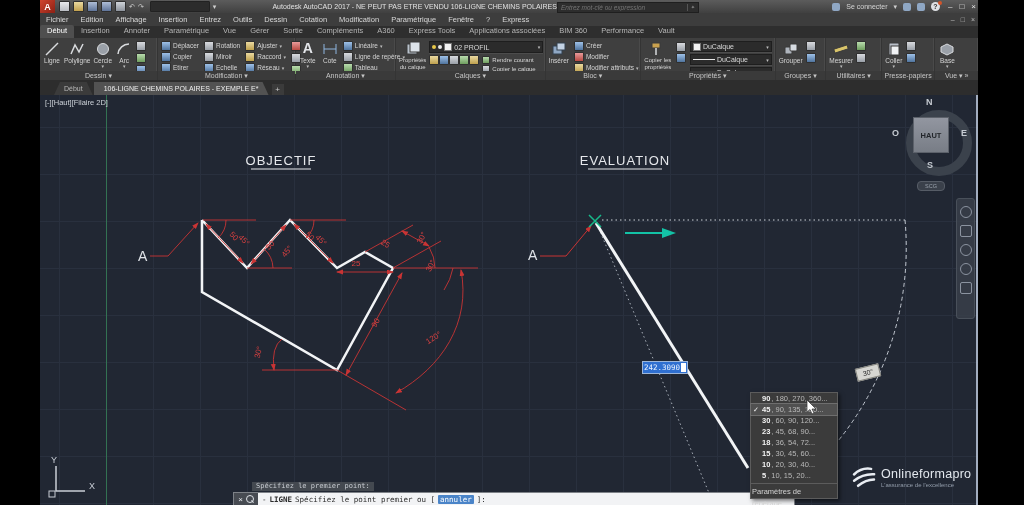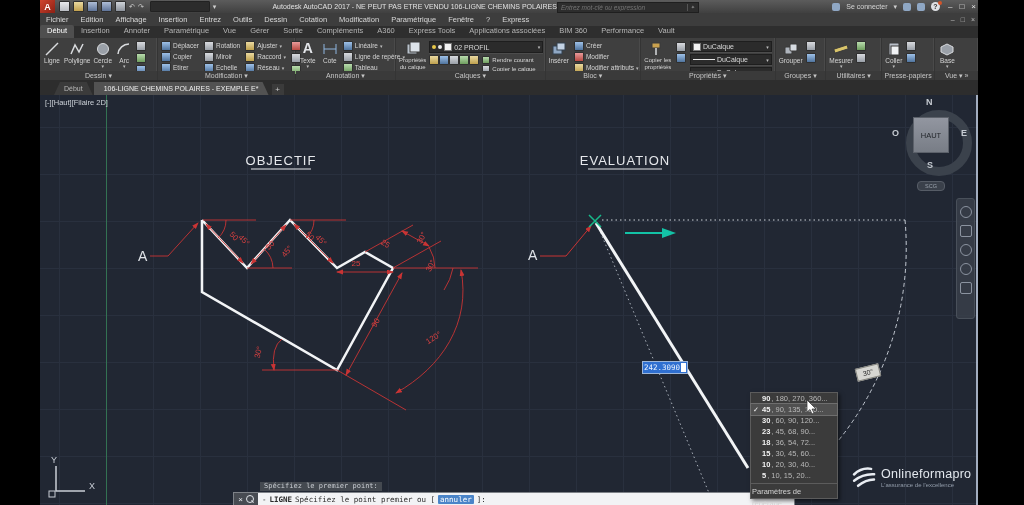--- a/index.html
+++ b/index.html
@@ -72,36 +72,36 @@
     background-size:47px 47px;background-position:19px 32px;overflow:hidden;}
   #green-axis{left:66px;top:0;width:1px;height:410px;background:rgba(60,170,100,0.55);}
   #right-strip{right:0;top:0;width:2px;height:410px;background:#b9c5d8;opacity:.85;}
   #vp-label{left:5px;top:3px;font-size:7.5px;color:#cdd2d9;}
   svg text{font-family:"Liberation Sans",sans-serif;}
 
   
   #viewcube{left:848px;top:2px;width:86px;height:95px;}
   #vc-ring{position:absolute;left:18px;top:13px;width:48px;height:48px;border-radius:50%;border:9px solid #3b424c;}
   .vc-l{position:absolute;font-size:9px;color:#c6cbd2;font-weight:bold;}
-  #vc-haut{position:absolute;left:25px;top:20px;width:34px;height:34px;background:linear-gradient(#9296a0,#787d86);border:1px solid #5c616a;color:#23262b;font-size:7.5px;font-weight:normal;display:flex;align-items:center;justify-content:center;}
+  #vc-haut{position:absolute;left:25px;top:20px;width:34px;height:34px;background:linear-gradient(#9296a0,#787d86);border:1px solid #5c616a;color:#23262b;font-size:7.5px;font-weight:bold;display:flex;align-items:center;justify-content:center;}
   #vc-scg{position:absolute;left:29px;top:84px;width:26px;height:8px;border-radius:4px;background:#3a404a;border:1px solid #565c66;color:#99a1ab;font-size:5.5px;line-height:8px;text-align:center;}
 
   
   #navbar{left:916px;top:103px;width:17px;height:112px;background:rgba(56,63,74,.85);border:1px solid #49505a;border-radius:3px;display:flex;flex-direction:column;align-items:center;gap:7px;padding-top:7px;}
   .nv{width:10px;height:10px;border:1px solid #8b93a0;border-radius:2px;}
   .nv.round{border-radius:50%;}
 
   
   #dyn-input{left:602px;top:266px;height:11px;display:flex;align-items:center;background:#2f6fd0;border:1px solid #9db6d8;padding:0 1px;}
   #dyn-input .val{color:#eaf2ff;font-size:7.5px;font-family:"DejaVu Sans Mono",monospace;}
   #dyn-input .caret{width:5px;height:9px;background:#fff;margin-left:1px;}
   #angle-badge{left:816px;top:271px;width:22px;height:11px;background:#d6d6d2;border:1px solid #84847e;color:#2b2b2b;font-size:7px;line-height:11px;text-align:center;transform:rotate(-14deg);}
 
   
-  #cmd-history{left:220px;top:387px;height:9px;line-height:9px;background:rgba(72,76,82,.92);color:#c9cdd3;font-size:7px;font-family:"DejaVu Sans Mono",monospace;padding:0 4px;}
+  #cmd-history{left:212px;top:387px;height:9px;line-height:9px;background:rgba(72,76,82,.92);color:#c9cdd3;font-size:7px;font-family:"DejaVu Sans Mono",monospace;padding:0 4px;}
   #cmd-bar{left:193px;top:397px;width:560px;height:12px;display:flex;align-items:stretch;border:1px solid #7e8288;}
   #cmd-icons{width:24px;background:#474b52;display:flex;align-items:center;justify-content:center;gap:3px;color:#e8ebef;font-size:8px;}
   .lens{width:6px;height:6px;border:1px solid #dfe3e8;border-radius:50%;position:relative;}
   .lens::after{content:"";position:absolute;left:4px;top:5px;width:3px;height:1px;background:#dfe3e8;transform:rotate(45deg);}
   #cmd-field{flex:1;background:#f2f3f5;color:#2b2b2b;font-size:7.5px;font-family:"DejaVu Sans Mono",monospace;display:flex;align-items:center;gap:3px;padding:0 4px;white-space:nowrap;overflow:hidden;}
   #cmd-field .cname{font-weight:bold;}
   #cmd-field .opt{background:#4a84c8;color:#fff;padding:0 2px;border-radius:1px;}
 
   
   #trackmenu{left:710px;top:297px;width:86px;background:#3b3b3b;border:1px solid #5c5c5c;box-shadow:2px 2px 4px rgba(0,0,0,.5);font-size:7.5px;}

